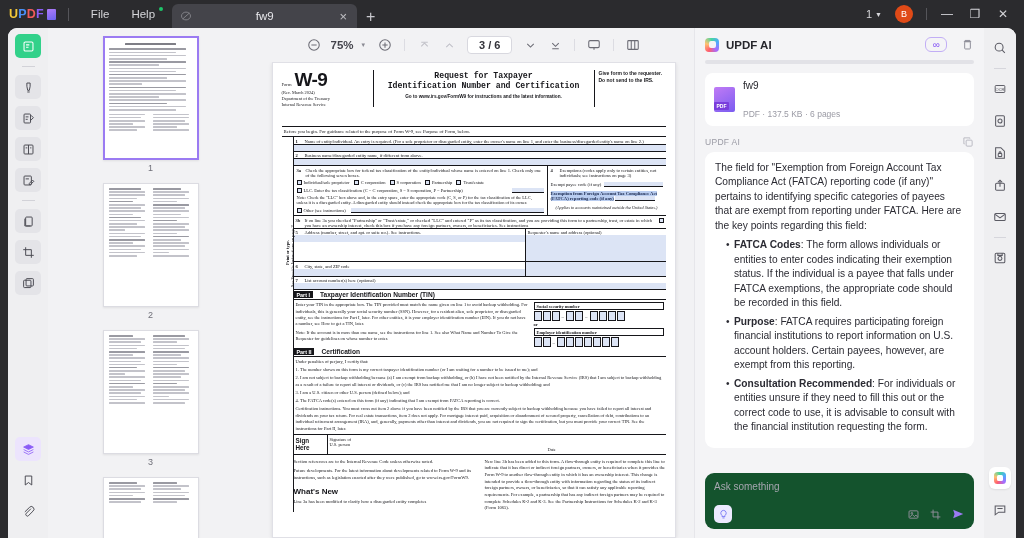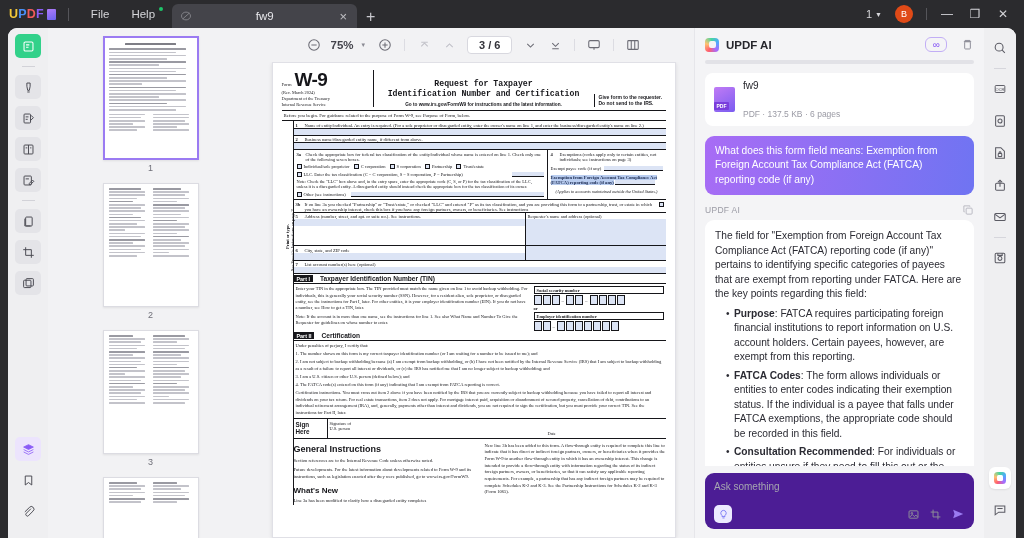--- a/index.html
+++ b/index.html
@@ -109,21 +109,21 @@
   .tsep { width: 1px; height: 12px; background: #dcdce2; margin: 0 5px; }
 
   .docscroll { flex: 1; display: flex; justify-content: center; overflow: hidden; }
   .page {
     width: 404px; background: #fff; border: 1px solid #e0e0e6;
     box-shadow: 0 1px 4px rgba(0,0,0,.10);
     padding: 7px 9px 0; font-family: "Liberation Serif", serif; color: #16161a;
   }
 
   
-  .w9head { display: flex; border-bottom: 1.6px solid #16161a; padding-bottom: 3px; align-items: flex-end; }
+  .w9head { display: flex; border-bottom: 1.6px solid #16161a; padding-bottom: 19px; }
   .w9-left { width: 92px; border-right: 1.2px solid #16161a; padding-right: 4px; }
   .w9-formrow { display: flex; align-items: baseline; gap: 3px; }
   .w9-formlbl { font-size: 4.6px; }
   .w9-big { font-size: 19px; font-weight: bold; letter-spacing: -.5px; line-height: 1; font-family: "Liberation Sans", sans-serif; }
   .w9-rev { font-size: 4.4px; margin-top: 1px; }
   .w9-dep { font-size: 4.4px; line-height: 1.25; margin-top: 1px; }
   .w9-mid { flex: 1; text-align: center; padding: 1px 5px 0; }
   .w9-t1 { font-size: 8.2px; font-weight: bold; font-family: Liberation Mono, monospace; line-height: 1.25; }
   .w9-goto { font-size: 4.7px; font-weight: bold; font-family: "Liberation Sans", sans-serif; margin-top: 2.5px; }
   .w9-right { width: 72px; border-left: 1.2px solid #16161a; padding-left: 4px; font-size: 5px; font-weight: bold; line-height: 1.35; font-family: "Liberation Sans", sans-serif; }
@@ -223,21 +223,21 @@
   .copy-icon { color: #b6b6be; }
   .bubble-ai {
     background: #fff; border-radius: 9px; padding: 9px 10px;
     font-size: 10.2px; line-height: 1.42; color: #2b2b33;
   }
   .bubble-ai p { margin-bottom: 5px; }
   .bubble-ai ul { list-style: none; padding-left: 11px; }
   .bubble-ai ul li { position: relative; padding-left: 8px; margin-bottom: 4px; }
   .bubble-ai ul li::before { content: "•"; position: absolute; left: 0; }
   .composer {
-    margin: 7px 10px 9px; background: #4c1d95; border-radius: 9px; padding: 8px 9px 6px;
+    margin: 7px 10px 9px; background: #14532d; border-radius: 9px; padding: 8px 9px 6px;
   }
   .composer .ph { font-size: 10px; color: #a6a6b0; min-height: 24px; }
   .composer-row { display: flex; align-items: center; }
   .bulb { width: 18px; height: 18px; border-radius: 5px; background: #eceaff;
     display: flex; align-items: center; justify-content: center; color: #6e6ef3; }
   .composer-right { margin-left: auto; display: flex; align-items: center; gap: 9px; color: #8e8e98; }
   .send { color: #9b7bf2; }
 
   
   .rail-right {
@@ -828,21 +828,20 @@
                 <div class="signrow">
                   <div class="sign-l" style="white-space:pre-line">Sign
 Here</div>
                   <div class="sign-m" style="white-space:pre-line">Signature of
 U.S. person</div>
                   <div class="sign-d">Date</div>
                 </div>
 
                 <div class="gi">
                   <div class="gicol">
-                    <div class="gih">General Instructions</div>
                     <div>Section references are to the Internal Revenue Code unless otherwise noted.</div>
                     <div style="margin-top:3px">Future developments. For the latest information about developments related to Form W-9 and its instructions, such as legislation enacted after they were published, go to www.irs.gov/FormW9.</div>
                     <div class="gih sm">What's New</div>
                     <div>Line 3a has been modified to clarify how a disregarded entity completes</div>
                   </div>
                   <div class="gicol">New line 3b has been added to this form. A flow-through entity is required to complete this line to indicate that it has direct or indirect foreign partners, owners, or beneficiaries when it provides the Form W-9 to another flow-through entity in which it has an ownership interest. This change is intended to provide a flow-through entity with information regarding the status of its indirect foreign partners, owners, or beneficiaries, so that it can satisfy any applicable reporting requirements. For example, a partnership that has any indirect foreign partners may be required to complete Schedules K-2 and K-3. See the Partnership Instructions for Schedules K-2 and K-3 (Form 1065).</div>
                 </div>
 
               </div>
             </div>
@@ -871,35 +870,34 @@
           <span class="fileicon">
             <span>PDF</span>
           </span>
           <span>
             <div class="fname">fw9</div>
             <div class="fmeta">PDF · 137.5 KB · 6 pages</div>
           </span>
         </div>
 
         <div class="chat">
-          <div class="bubble-user">What does this form field means: Exemption from Foreign Account Tax Compliance Act (FATCA) reporting  code (if any)</div>
           <div class="ai-name-row">
             <span class="ai-name">UPDF AI</span>
             <span class="copy-icon">
               <svg width="12" height="12" viewBox="0 0 16 16" fill="none" stroke="#b6b6be" stroke-width="1.2">
                 <rect x="5.5" y="5.5" width="8" height="8" rx="1.2"></rect>
                   <path d="M3.5 10.5h-1v-8h8v1"></path>
               </svg>
             </span>
           </div>
           <div class="bubble-ai">
             <p>The field for "Exemption from Foreign Account Tax Compliance Act (FATCA) reporting code (if any)" pertains to identifying specific categories of payees that are exempt from reporting under FATCA. Here are the key points regarding this field:</p>
             <ul>
+              <li><b>FATCA Codes</b><span>: The form allows individuals or entities to enter codes indicating their exemption status. If the individual is a payee that falls under FATCA exemptions, the appropriate code should be recorded in this field.</span></li>
               <li><b>Purpose</b><span>: FATCA requires participating foreign financial institutions to report information on U.S. account holders. Certain payees, however, are exempt from this reporting.</span></li>
-              <li><b>FATCA Codes</b><span>: The form allows individuals or entities to enter codes indicating their exemption status. If the individual is a payee that falls under FATCA exemptions, the appropriate code should be recorded in this field.</span></li>
               <li><b>Consultation Recommended</b><span>: For individuals or entities unsure if they need to fill this out or the correct code to use, it is advisable to consult with the financial institution requesting the form.</span></li>
 
             </ul>
           </div>
         </div>
 
         <div class="composer">
           <div class="ph">Ask something</div>
           <div class="composer-row">
             <span class="bulb">

